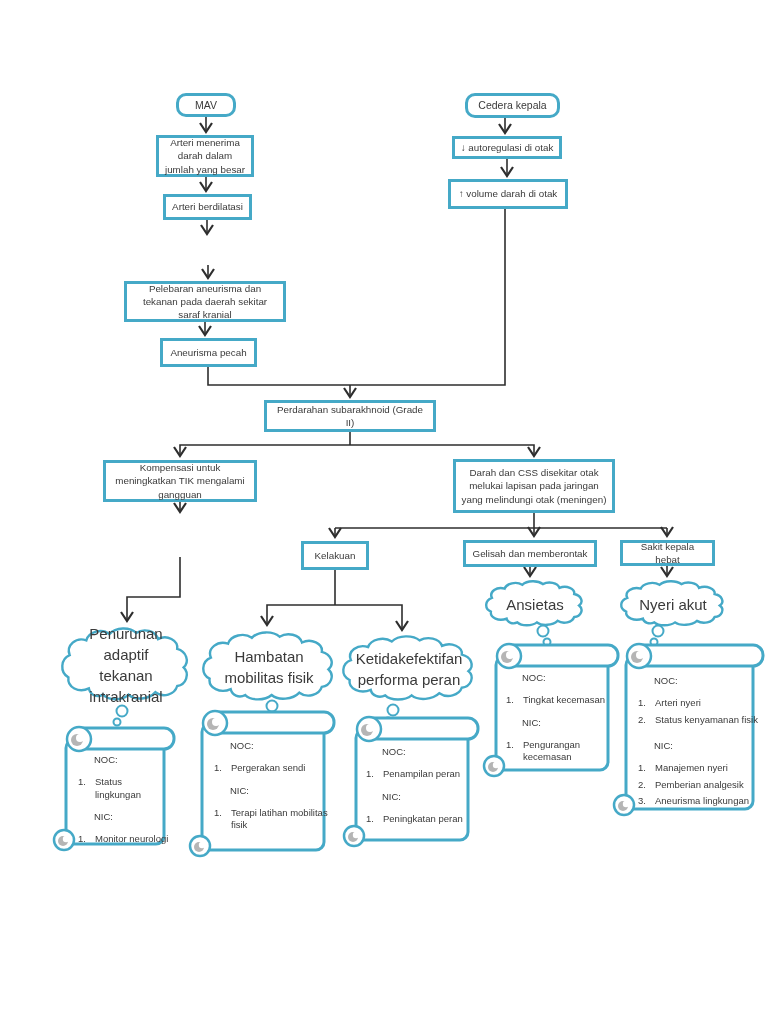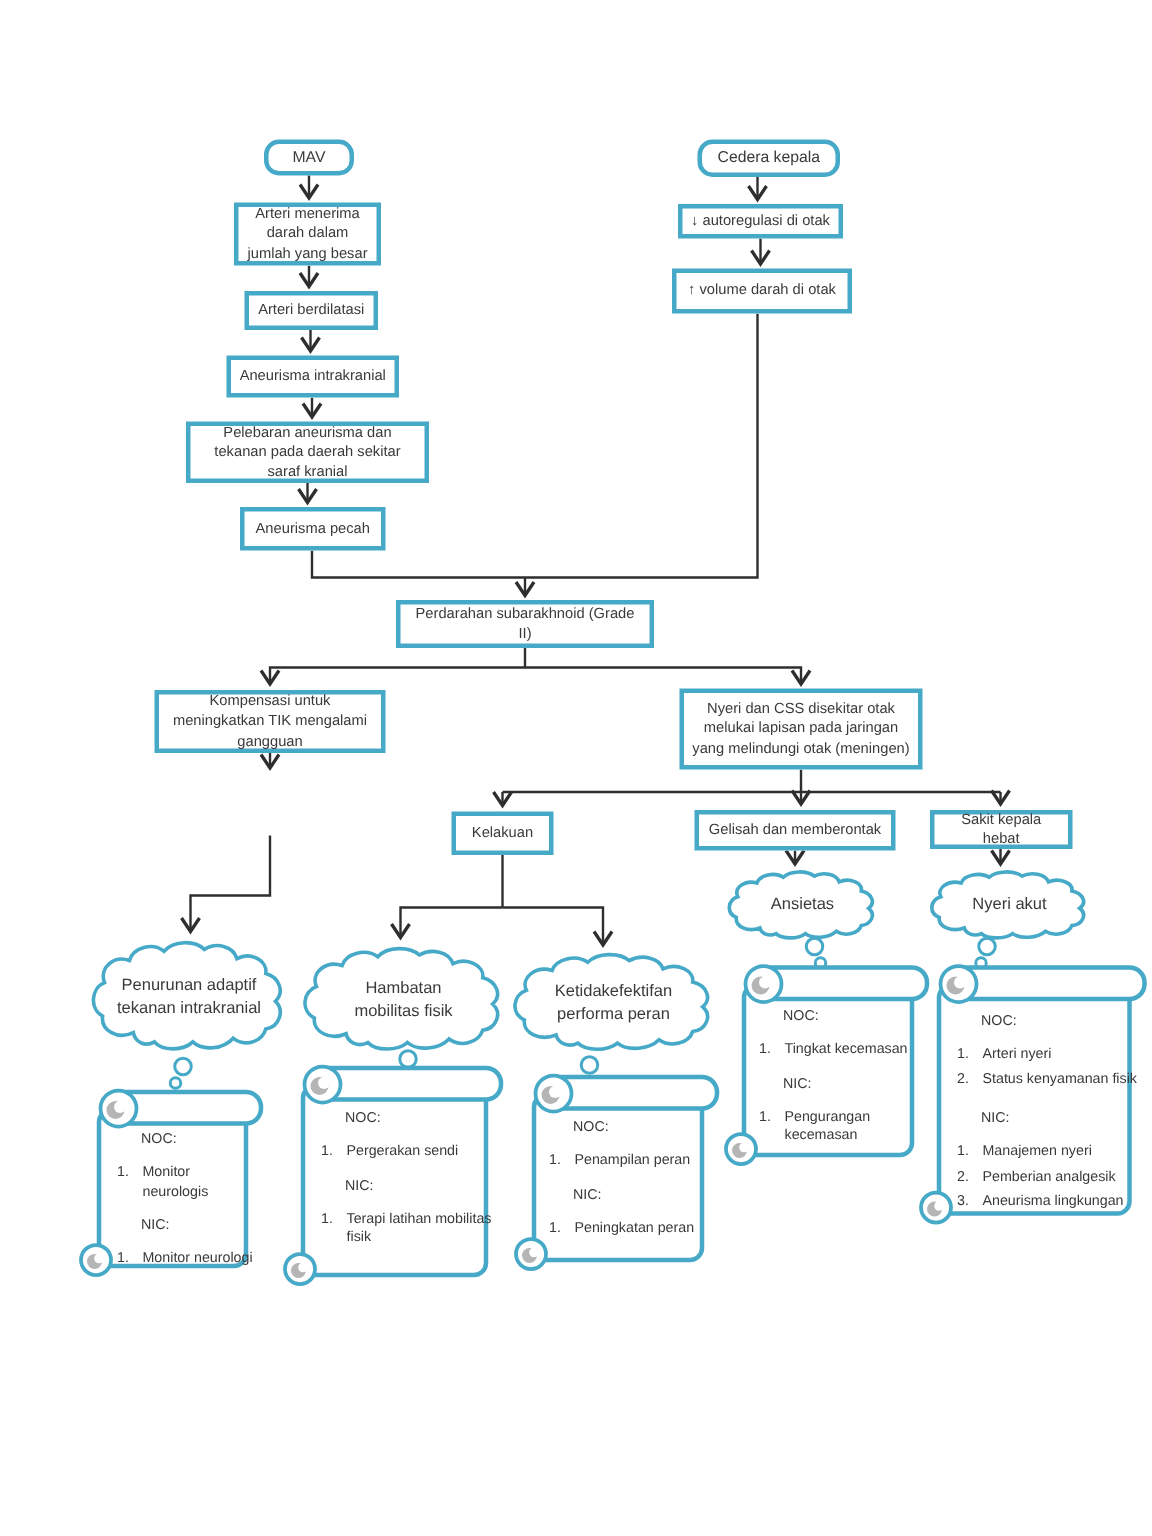--- a/index.html
+++ b/index.html
@@ -22,21 +22,21 @@
   .sc-white{fill:#fff;stroke:none;}
   .box{
     position:absolute;box-sizing:border-box;background:#fff;
     border:3px solid var(--accent);
     display:flex;align-items:center;justify-content:center;text-align:center;
     font-size:9.8px;line-height:1.35;padding:1px 5px;color:var(--text);
   }
   .rounded{border-radius:10px;font-size:10.5px;}
   .cloud-label{
     position:absolute;display:flex;align-items:center;justify-content:center;
-    text-align:center;font-size:11px;line-height:1.4;color:var(--text);
+    text-align:center;font-size:15px;line-height:1.4;color:var(--text);
     pointer-events:none;
   }
   .plan{position:absolute;font-size:9.5px;line-height:1.3;color:var(--text);}
   .plan-h{margin:0 0 10px 16px;}
   .plan-list{list-style:none;margin:0 0 10px 0;padding:0;counter-reset:n;}
   .plan-list li{
     counter-increment:n;display:grid;grid-template-columns:16px 1fr;
     column-gap:1px;margin-bottom:4px;
   }
   .plan-list li::before{content:counter(n) ".";}
@@ -152,48 +152,47 @@
         <circle class="sc-curl" cx="2" cy="160" r="10"></circle>
         <circle class="sc-gray" cx="1" cy="161" r="5"></circle>
           <circle class="sc-white" cx="4" cy="159" r="3.2"></circle>
       </g>
     </g>
   </svg>
 
   <div class="box rounded" style="left:176px;top:93px;width:60px;height:24px">MAV</div>
   <div class="box" style="left:156px;top:135px;width:98px;height:42px">Arteri menerima darah dalam jumlah yang besar</div>
   <div class="box" style="left:163px;top:194px;width:89px;height:26px">Arteri berdilatasi</div>
-  <div class="box" style="left:151px;top:237px;width:115px;height:28px">Aneurisma intrakranial</div>
   <div class="box" style="left:124px;top:281px;width:162px;height:41px">Pelebaran aneurisma dan tekanan pada daerah sekitar saraf kranial</div>
   <div class="box" style="left:160px;top:338px;width:97px;height:29px">Aneurisma pecah</div>
 
   <div class="box rounded" style="left:465px;top:93px;width:95px;height:25px">Cedera kepala</div>
   <div class="box" style="left:452px;top:136px;width:110px;height:23px">↓ autoregulasi di otak</div>
   <div class="box" style="left:448px;top:179px;width:120px;height:30px">↑ volume darah di otak</div>
 
   <div class="box" style="left:264px;top:400px;width:172px;height:32px">Perdarahan subarakhnoid (Grade II)</div>
 
   <div class="box" style="left:103px;top:460px;width:154px;height:42px">Kompensasi untuk meningkatkan TIK mengalami gangguan</div>
-  <div class="box" style="left:453px;top:459px;width:162px;height:54px">Nyeri dan CSS disekitar otak melukai lapisan pada jaringan yang melindungi otak (meningen)</div>
+  <div class="box" style="left:453px;top:459px;width:162px;height:54px">Darah dan CSS disekitar otak melukai lapisan pada jaringan yang melindungi otak (meningen)</div>
 
   <div class="box" style="left:301px;top:541px;width:68px;height:29px">Kelakuan</div>
   <div class="box" style="left:463px;top:540px;width:134px;height:27px">Gelisah dan memberontak</div>
   <div class="box" style="left:620px;top:540px;width:95px;height:26px">Sakit kepala hebat</div>
 
   <div class="cloud-label" style="left:62px;top:628px;width:128px;height:74px;padding:0 16px;box-sizing:border-box">Penurunan adaptif tekanan intrakranial</div>
   <div class="cloud-label" style="left:203px;top:632px;width:132px;height:70px;padding:0 20px;box-sizing:border-box">Hambatan mobilitas fisik</div>
   <div class="cloud-label" style="left:343px;top:636px;width:132px;height:66px;padding:0 18px;box-sizing:border-box">Ketidakefektifan performa peran</div>
   <div class="cloud-label" style="left:486px;top:581px;width:98px;height:46px">Ansietas</div>
   <div class="cloud-label" style="left:621px;top:581px;width:104px;height:46px">Nyeri akut</div>
 
   <div class="plan" style="left:78px;top:754px;width:92px">
     <div class="plan-h">NOC:</div>
     <ol class="plan-list">
       <li>
-          <span>Monitor neurologis</span>
+          <span>Status lingkungan</span>
         </li>
     </ol>
     <div class="plan-h">NIC:</div>
     <ol class="plan-list">
       <li>
           <span>Monitor neurologi</span>
         </li>
     </ol>
   </div>
 

